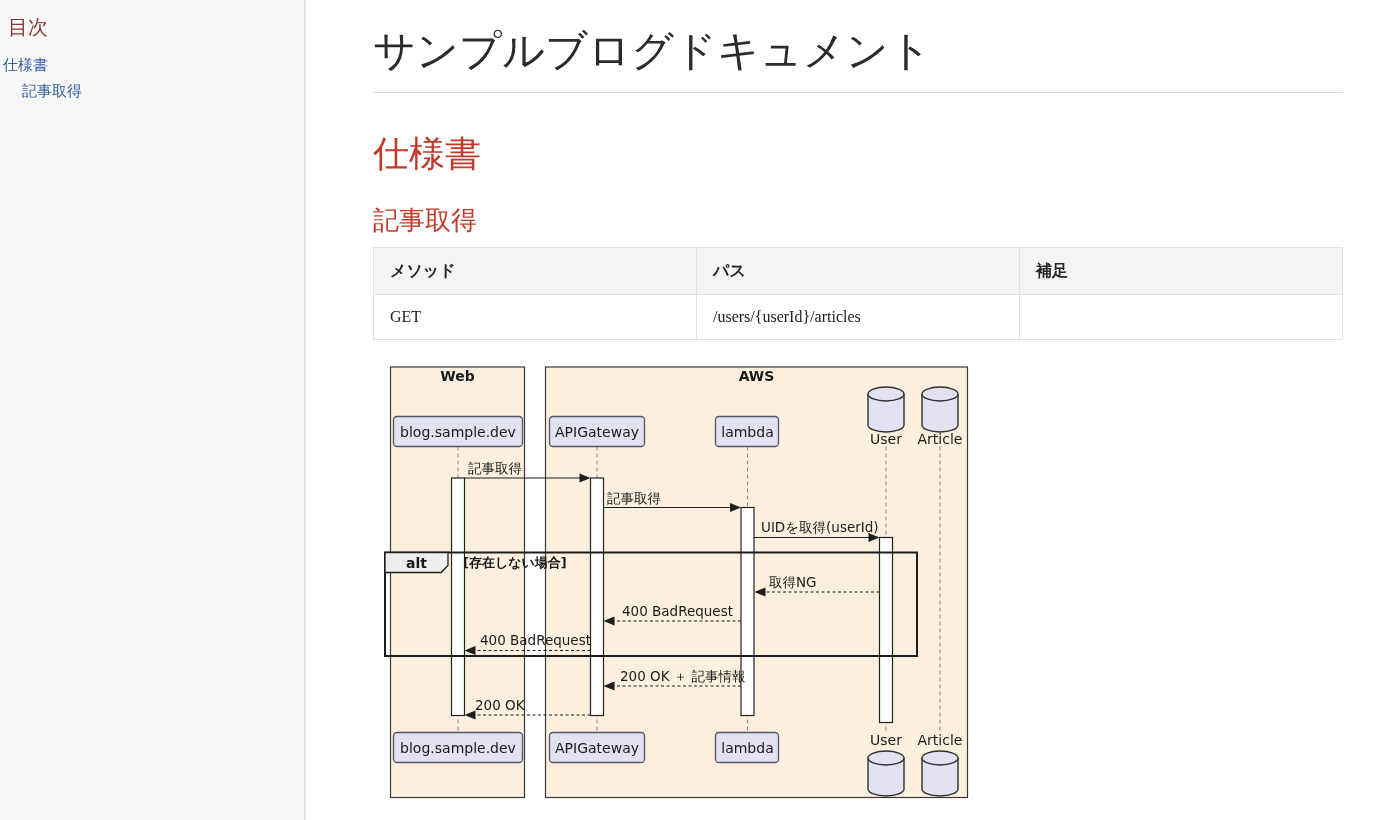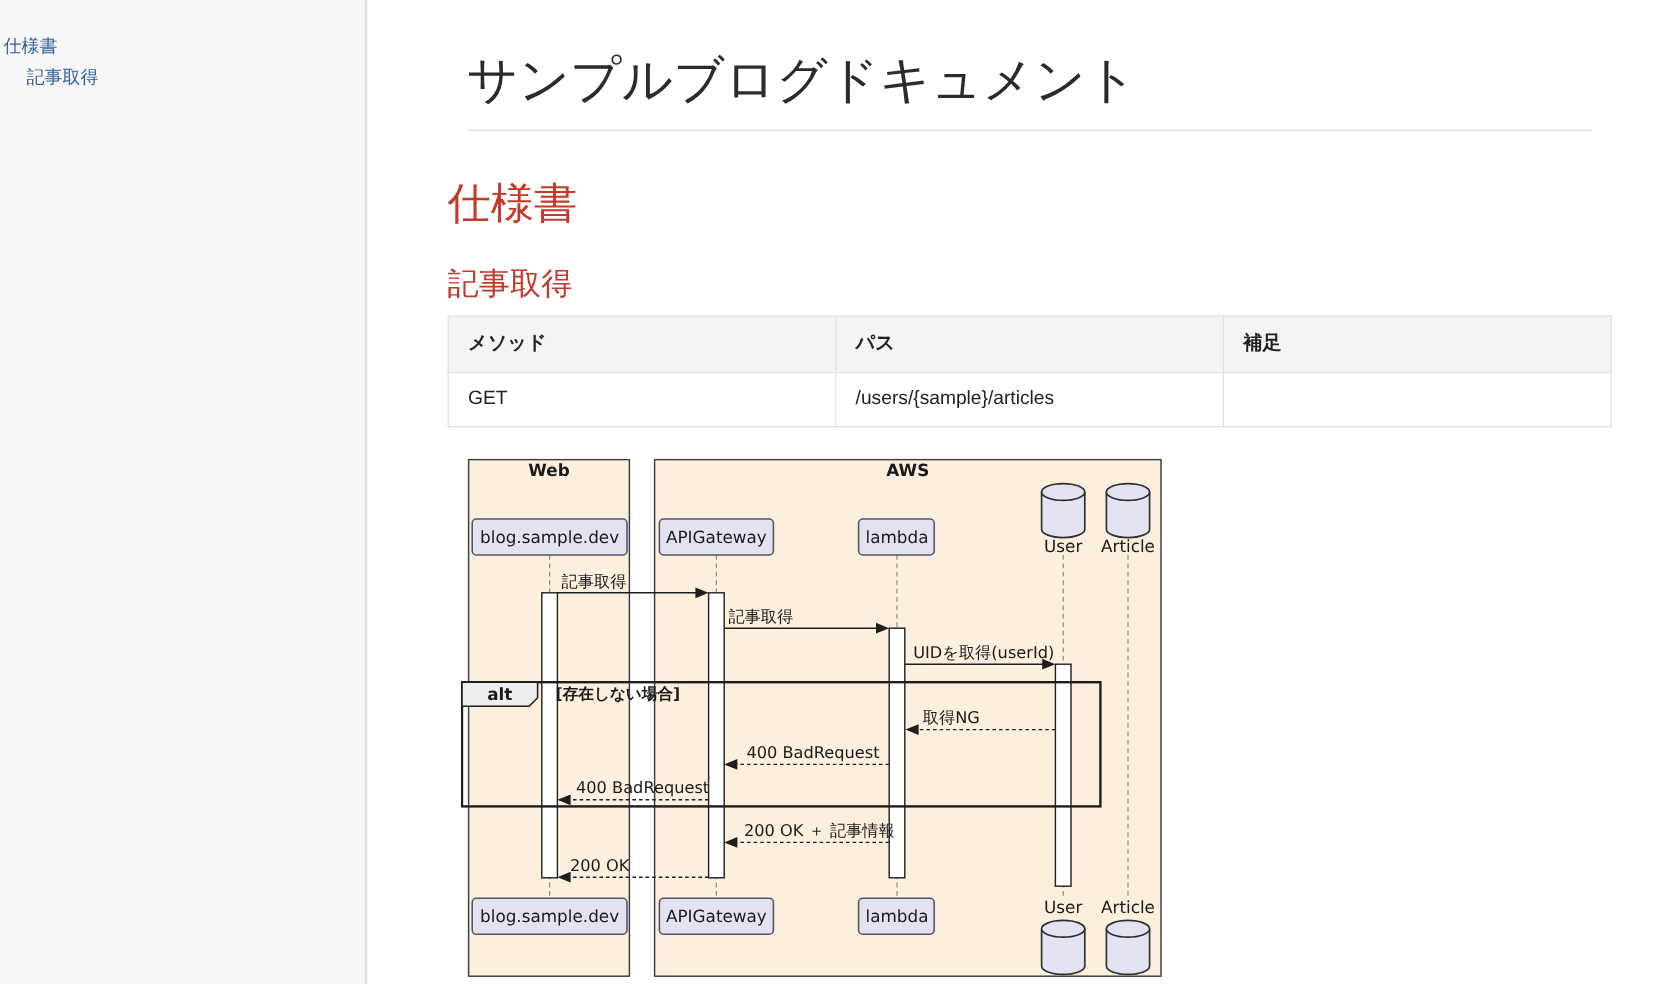--- a/index.html
+++ b/index.html
@@ -16,44 +16,45 @@
     background:#f7f7f8; border-right:2px solid #dfe1e6;
     padding:14px 10px 0 3px;
   }
   .toc-title{ margin:0 0 0 5px; font-size:20px; font-weight:400; color:#823b32; line-height:1.3; }
   .toc-nav{ margin-top:12px; }
   .toc-link{ display:block; font-size:15px; color:#35609d; text-decoration:none; line-height:26px; cursor:pointer; }
   .toc-link.lvl2{ padding-left:19px; }
   
   .main{ position:absolute; left:373px; top:0; width:970px; }
   h1.page-title{
-    margin:16px; padding:28px 0 18px 0; font-size:42px; font-weight:400;
+    margin:0; padding:28px 0 18px 0; font-size:42px; font-weight:400;
     line-height:1.1; color:#2b2b2b; border-bottom:1px solid #dcdcdc;
   }
   h2.section-heading{ margin:39px 0 0 0; font-size:36px; font-weight:400; line-height:1.2; color:#c3392b; }
   h3.subsection-heading{ margin:30px 0 0 0; font-size:26px; font-weight:400; line-height:1.2; color:#c3392b; }
   
   table.api-table{
     margin-top:10px; width:100%; border-collapse:collapse;
-    font-family:Liberation Sans, sans-serif; font-size:16px; color:#222;
+    font-family:Liberation Serif, serif; font-size:16px; color:#222;
   }
   table.api-table th, table.api-table td{
     border:1px solid #e1e1e1; text-align:left; vertical-align:top;
   }
   table.api-table th{ background:#f4f4f4; font-weight:700; padding:12px 16px; line-height:22px; width:33.33%; }
   table.api-table td{ padding:11px 16px; line-height:22px; }
   
   .diagram{ margin:26px 0 0 11px; width:585px; height:525px; position:relative; }
   svg{ display:block; font-family:"DejaVu Sans","Liberation Sans",sans-serif; }
   svg text{ fill:#1a1a1a; }
 </style>
 </head>
 <body>
 
 <aside class="sidebar">
+  <p class="toc-title">目次</p>
   <nav class="toc-nav">
     <a class="toc-link lvl1">仕様書</a>
     <a class="toc-link lvl2">記事取得</a>
   </nav>
 </aside>
 
 <main class="main">
   <h1 class="page-title">サンプルブログドキュメント</h1>
   <h2 class="section-heading">仕様書</h2>
   <h3 class="subsection-heading">記事取得</h3>
@@ -62,21 +63,21 @@
     <thead>
       <tr>
         <th>メソッド</th>
         <th>パス</th>
         <th>補足</th>
       </tr>
     </thead>
     <tbody>
       <tr>
         <td>GET</td>
-        <td>/users/{sample}/articles</td>
+        <td>/users/{userId}/articles</td>
         <td></td>
       </tr>
     </tbody>
   </table>
 
   <div class="diagram">
     <svg width="585" height="433" viewBox="0 0 585 433">
 
       <rect x="6.5" y="1" width="134" height="430.5" fill="#fcefdd" stroke="#3a3a3a" stroke-width="1.2"></rect>
       <rect x="161.5" y="1" width="422" height="430.5" fill="#fcefdd" stroke="#3a3a3a" stroke-width="1.2"></rect>

